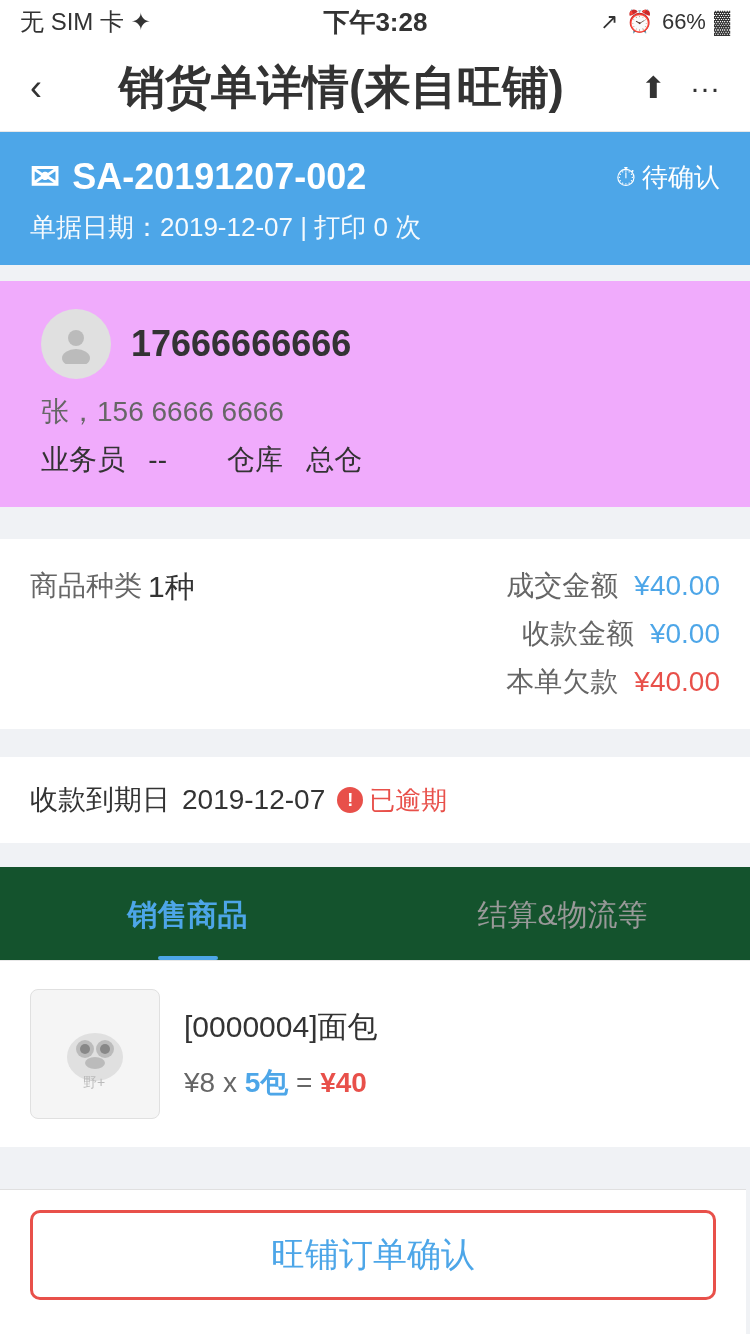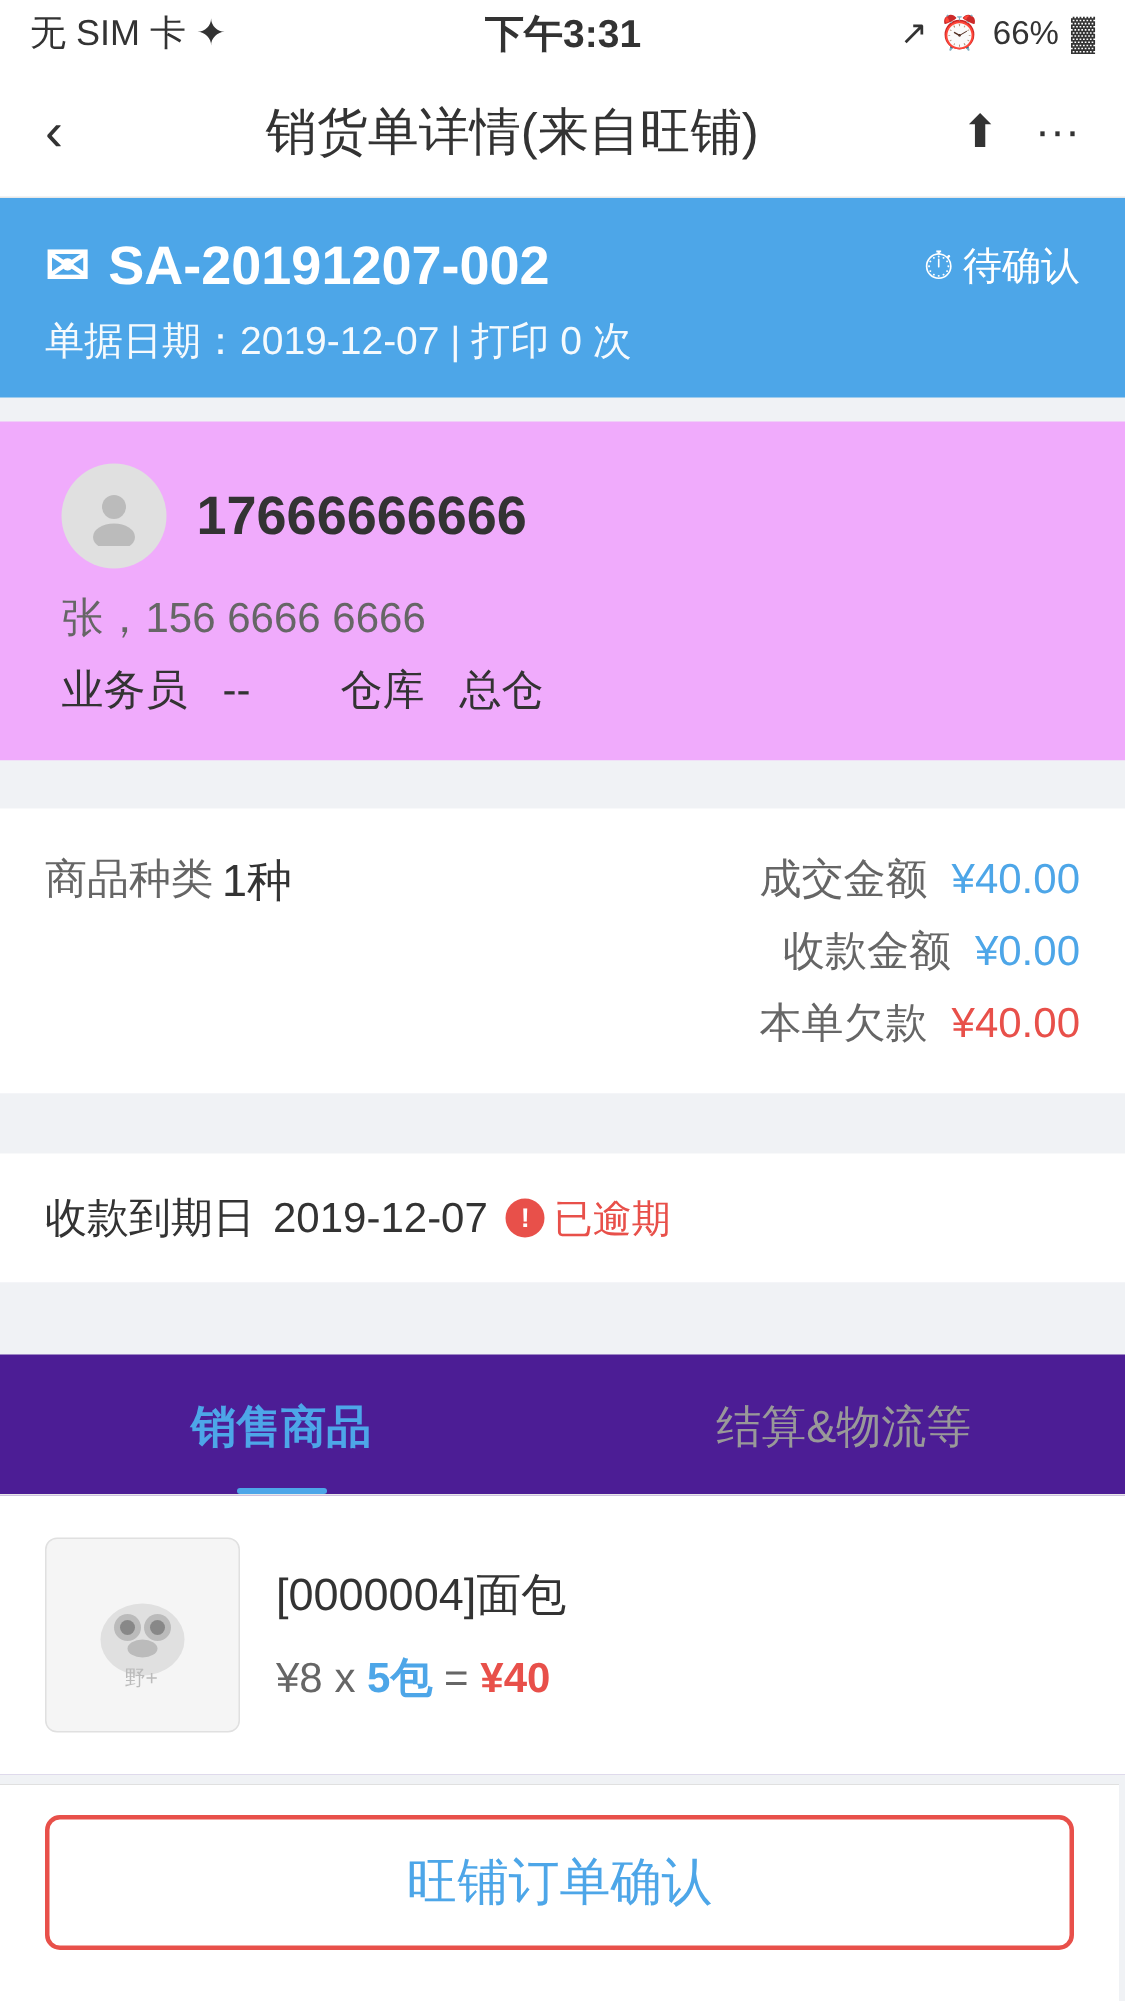--- a/index.html
+++ b/index.html
@@ -53,22 +53,22 @@
       justify-content: space-between;
       padding: 0 30px;
       border-bottom: 1px solid #e8e8e8;
     }
     .nav-back {
       font-size: 36px;
       color: #333;
       cursor: pointer;
     }
     .nav-title {
-      font-size: 34px;
-      font-weight: 400;
+      font-size: 46px;
+      font-weight: 700;
       color: #333;
     }
     .nav-actions {
       display: flex;
       align-items: center;
       gap: 24px;
     }
     .nav-icon {
       font-size: 30px;
       color: #333;
@@ -196,21 +196,21 @@
     }
     .amount-red {
       color: #e8504a;
       font-weight: 500;
     }
 
     
     .due-section {
       background: #fff;
       padding: 24px 30px;
-      margin-top: 24px;
+      margin-top: 12px;
       display: flex;
       align-items: center;
       gap: 12px;
       font-size: 28px;
       color: #333;
     }
     .overdue-badge {
       display: flex;
       align-items: center;
       gap: 6px;
@@ -225,22 +225,22 @@
       display: flex;
       align-items: center;
       justify-content: center;
       color: #fff;
       font-size: 18px;
       font-weight: 700;
     }
 
     
     .tabs-section {
-      background: #4c1d95;
-      margin-top: 32px;
+      background: #14532d;
+      margin-top: 8px;
     }
     .tabs-row {
       display: flex;
       border-bottom: 1px solid #e8e8e8;
     }
     .tab {
       flex: 1;
       text-align: center;
       padding: 28px 0 24px 0;
       font-size: 30px;
@@ -348,21 +348,21 @@
       background: #f0f2f5;
     }
   </style>
 </head>
 <body>
 
 <div class="status-bar">
   <div class="status-bar-left">
     <span>无 SIM 卡 ✦</span>
   </div>
-  <div class="status-bar-center">下午3:31</div>
+  <div class="status-bar-center">下午3:28</div>
   <div class="status-bar-right">
     <span>↗</span>
     <span>⏰</span>
     <span>66%</span>
     <span>▓</span>
   </div>
 </div>
 
 <div class="nav-bar">
   <span class="nav-back">‹</span>

